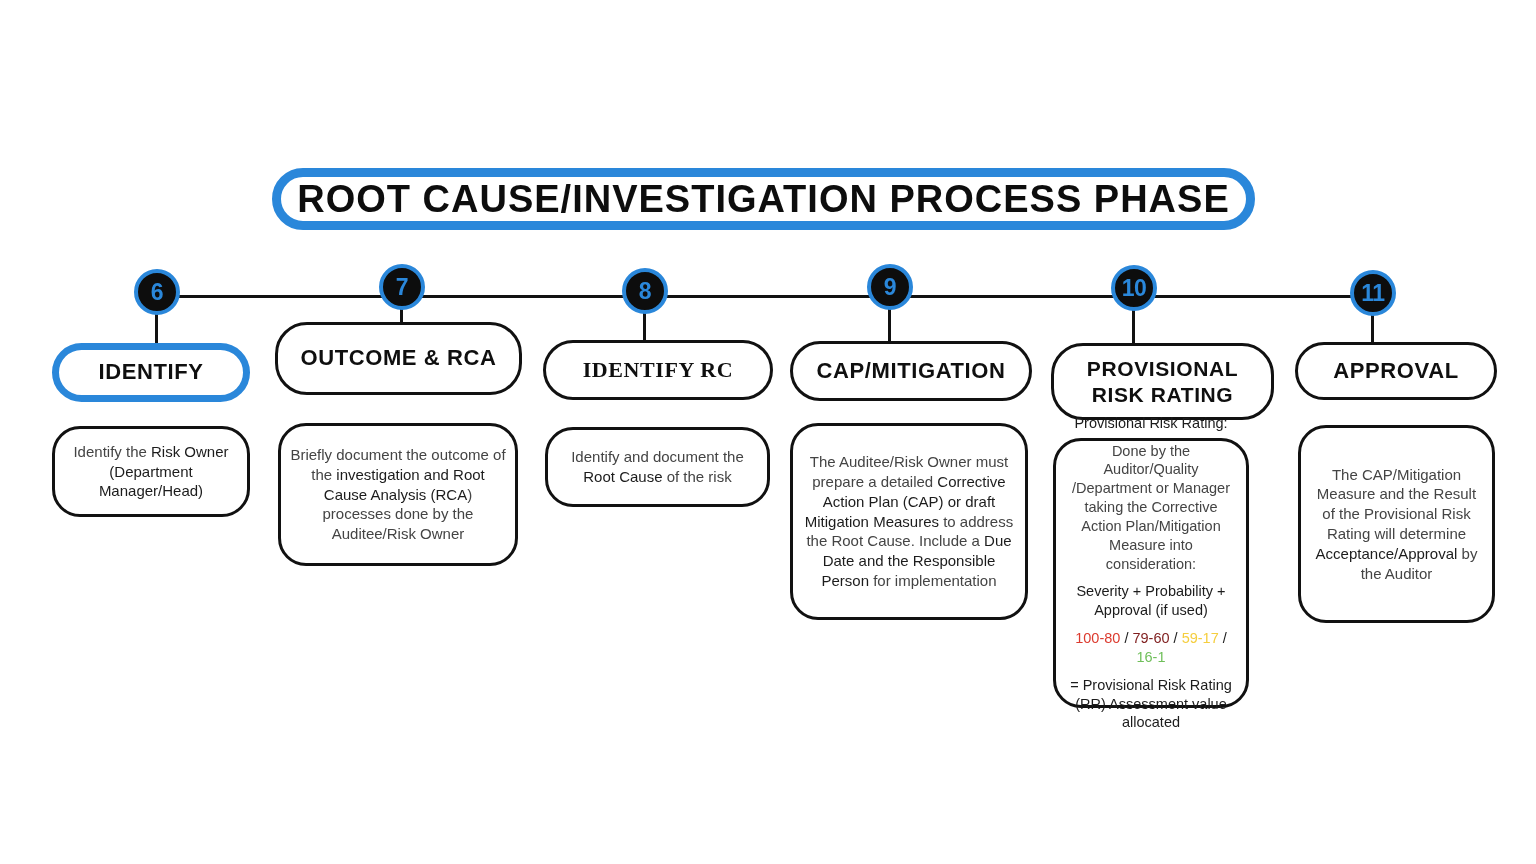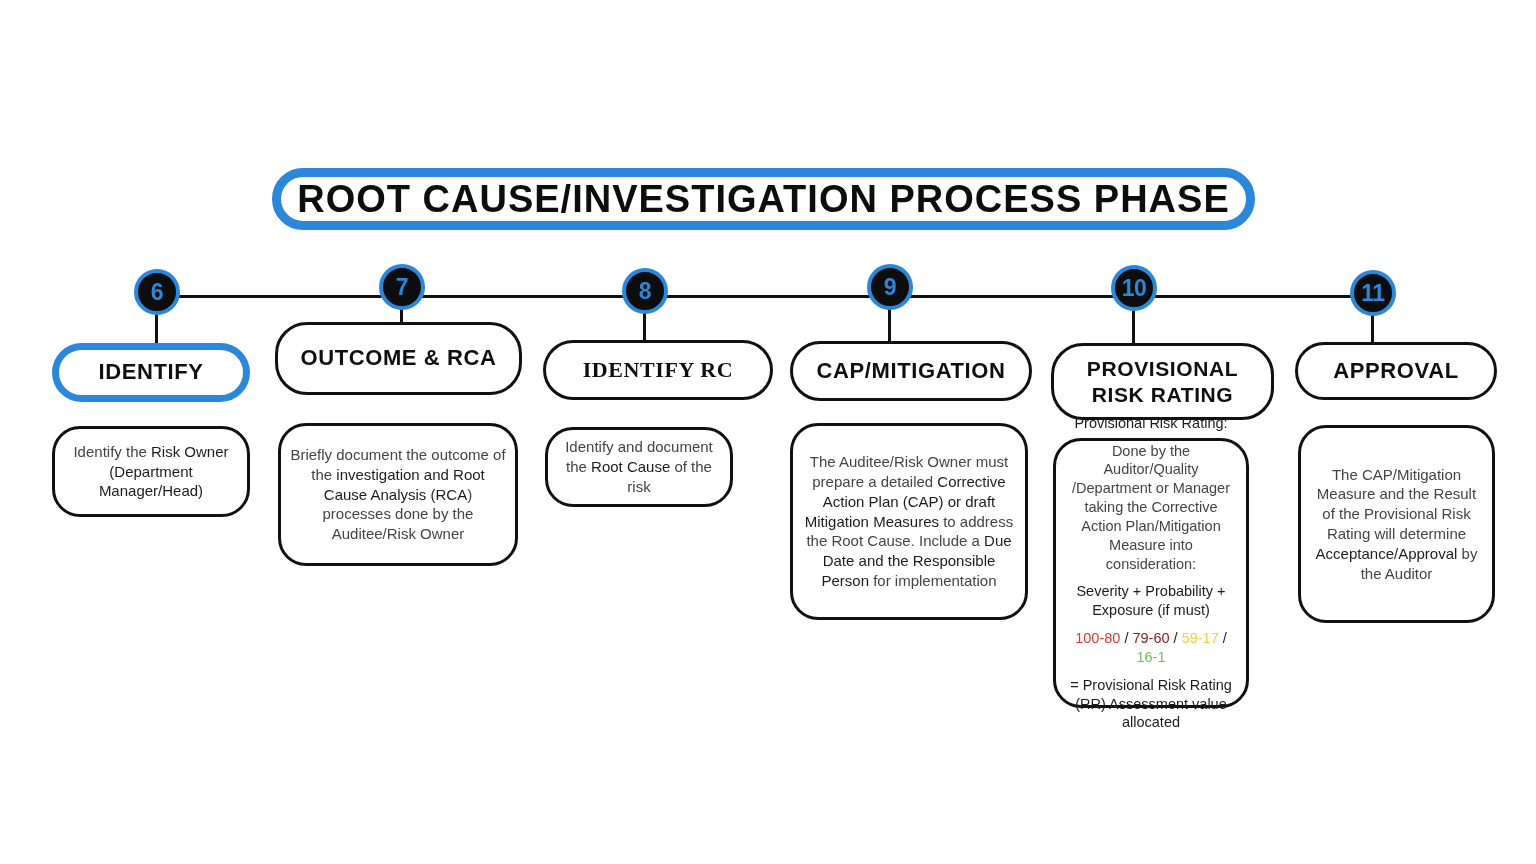--- a/index.html
+++ b/index.html
@@ -55,21 +55,21 @@
   .c0{left:134px;top:269px;} .v0{left:155px;top:313px;height:30px;}
   .p0{left:52px; top:343px;width:198px;height:59px;}
   .d0{left:52px; top:426px;width:198px;height:91px;}
 
   .c1{left:379px;top:264px;} .v1{left:400px;top:308px;height:32px;}
   .p1{left:275px;top:322px;width:247px;height:73px;align-items:center;}
   .d1{left:278px;top:423px;width:240px;height:143px;}
 
   .c2{left:622px;top:268px;} .v2{left:643px;top:312px;height:28px;}
   .p2{left:543px;top:340px;width:230px;height:60px;font-family:Liberation Serif, serif;}
-  .d2{left:545px;top:427px;width:188px;height:80px;}
+  .d2{left:545px;top:427px;width:225px;height:80px;}
 
   .c3{left:867px;top:264px;} .v3{left:888px;top:308px;height:33px;}
   .p3{left:790px;top:341px;width:242px;height:60px;}
   .d3{left:790px;top:423px;width:238px;height:197px;}
 
   .c4{left:1111px;top:265px;} .v4{left:1132px;top:309px;height:34px;}
   .p4{left:1051px;top:343px;width:223px;height:77px;padding:0 12px;}
   .d4{left:1053px;top:438px;width:196px;height:270px;}
 
   .c5{left:1350px;top:270px;} .v5{left:1371px;top:314px;height:28px;}
@@ -134,21 +134,21 @@
 <div class="abs vline v4"></div>
 <div class="abs circle c4">
   <span>10</span>
 </div>
 <div class="abs pill p4">
   <span>PROVISIONAL RISK RATING</span>
 </div>
 <div class="abs desc desc-4 d4">
     <p><span class="b">Provisional Risk Rating:</span></p>
     <p><span>Done by the Auditor/Quality /Department or Manager taking the Corrective Action Plan/Mitigation Measure into consideration:</span></p>
-    <p><span class="b">Severity + Probability + Exposure (if must)</span></p>
+    <p><span class="b">Severity + Probability + Approval (if used)</span></p>
     <p><span class="b" style="color: rgb(220, 59, 47);">100-80</span><span class="b"> / </span><span class="b" style="color: #7f1d1d;">79-60</span><span class="b"> / </span><span class="b" style="color: rgb(245, 206, 62);">59-17</span><span class="b"> / </span><span class="b" style="color: rgb(111, 191, 90);">16-1</span></p>
     <p><span class="b">= Provisional Risk Rating (RR) Assessment value allocated</span></p>
   </div>
 
 <div class="abs vline v5"></div>
 <div class="abs circle c5">
   <span>11</span>
 </div>
 <div class="abs pill p5">
   <span>APPROVAL</span>

